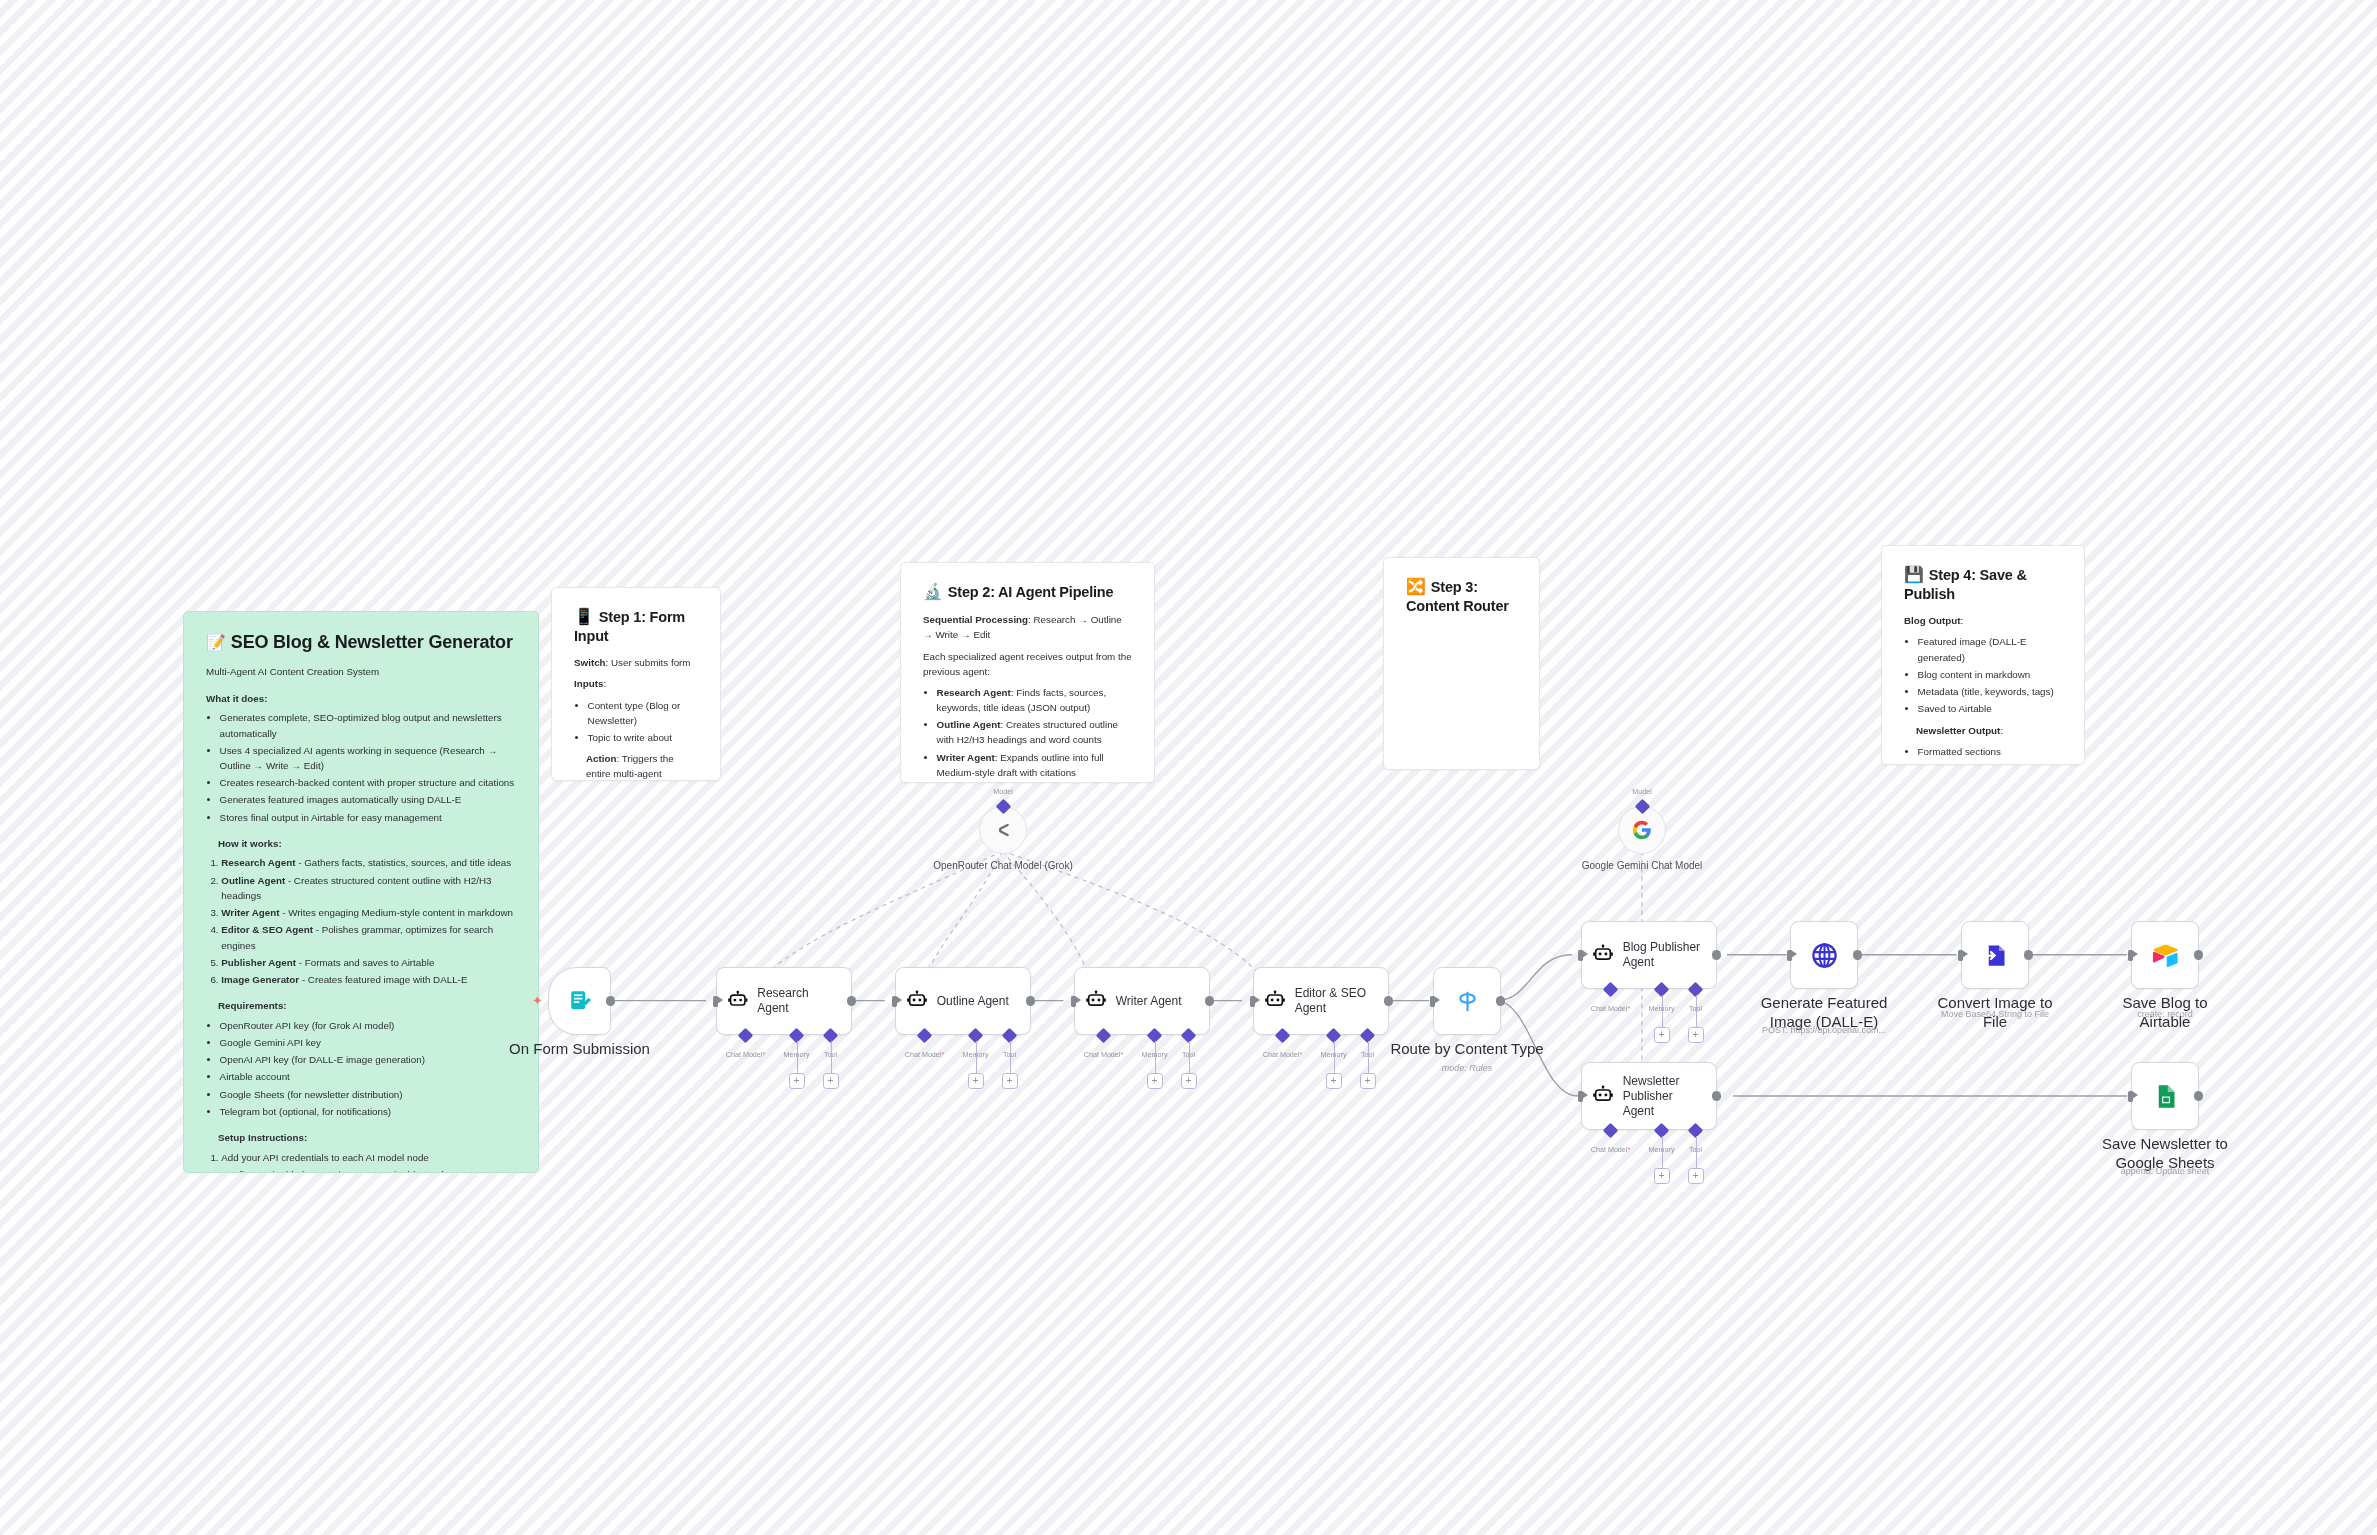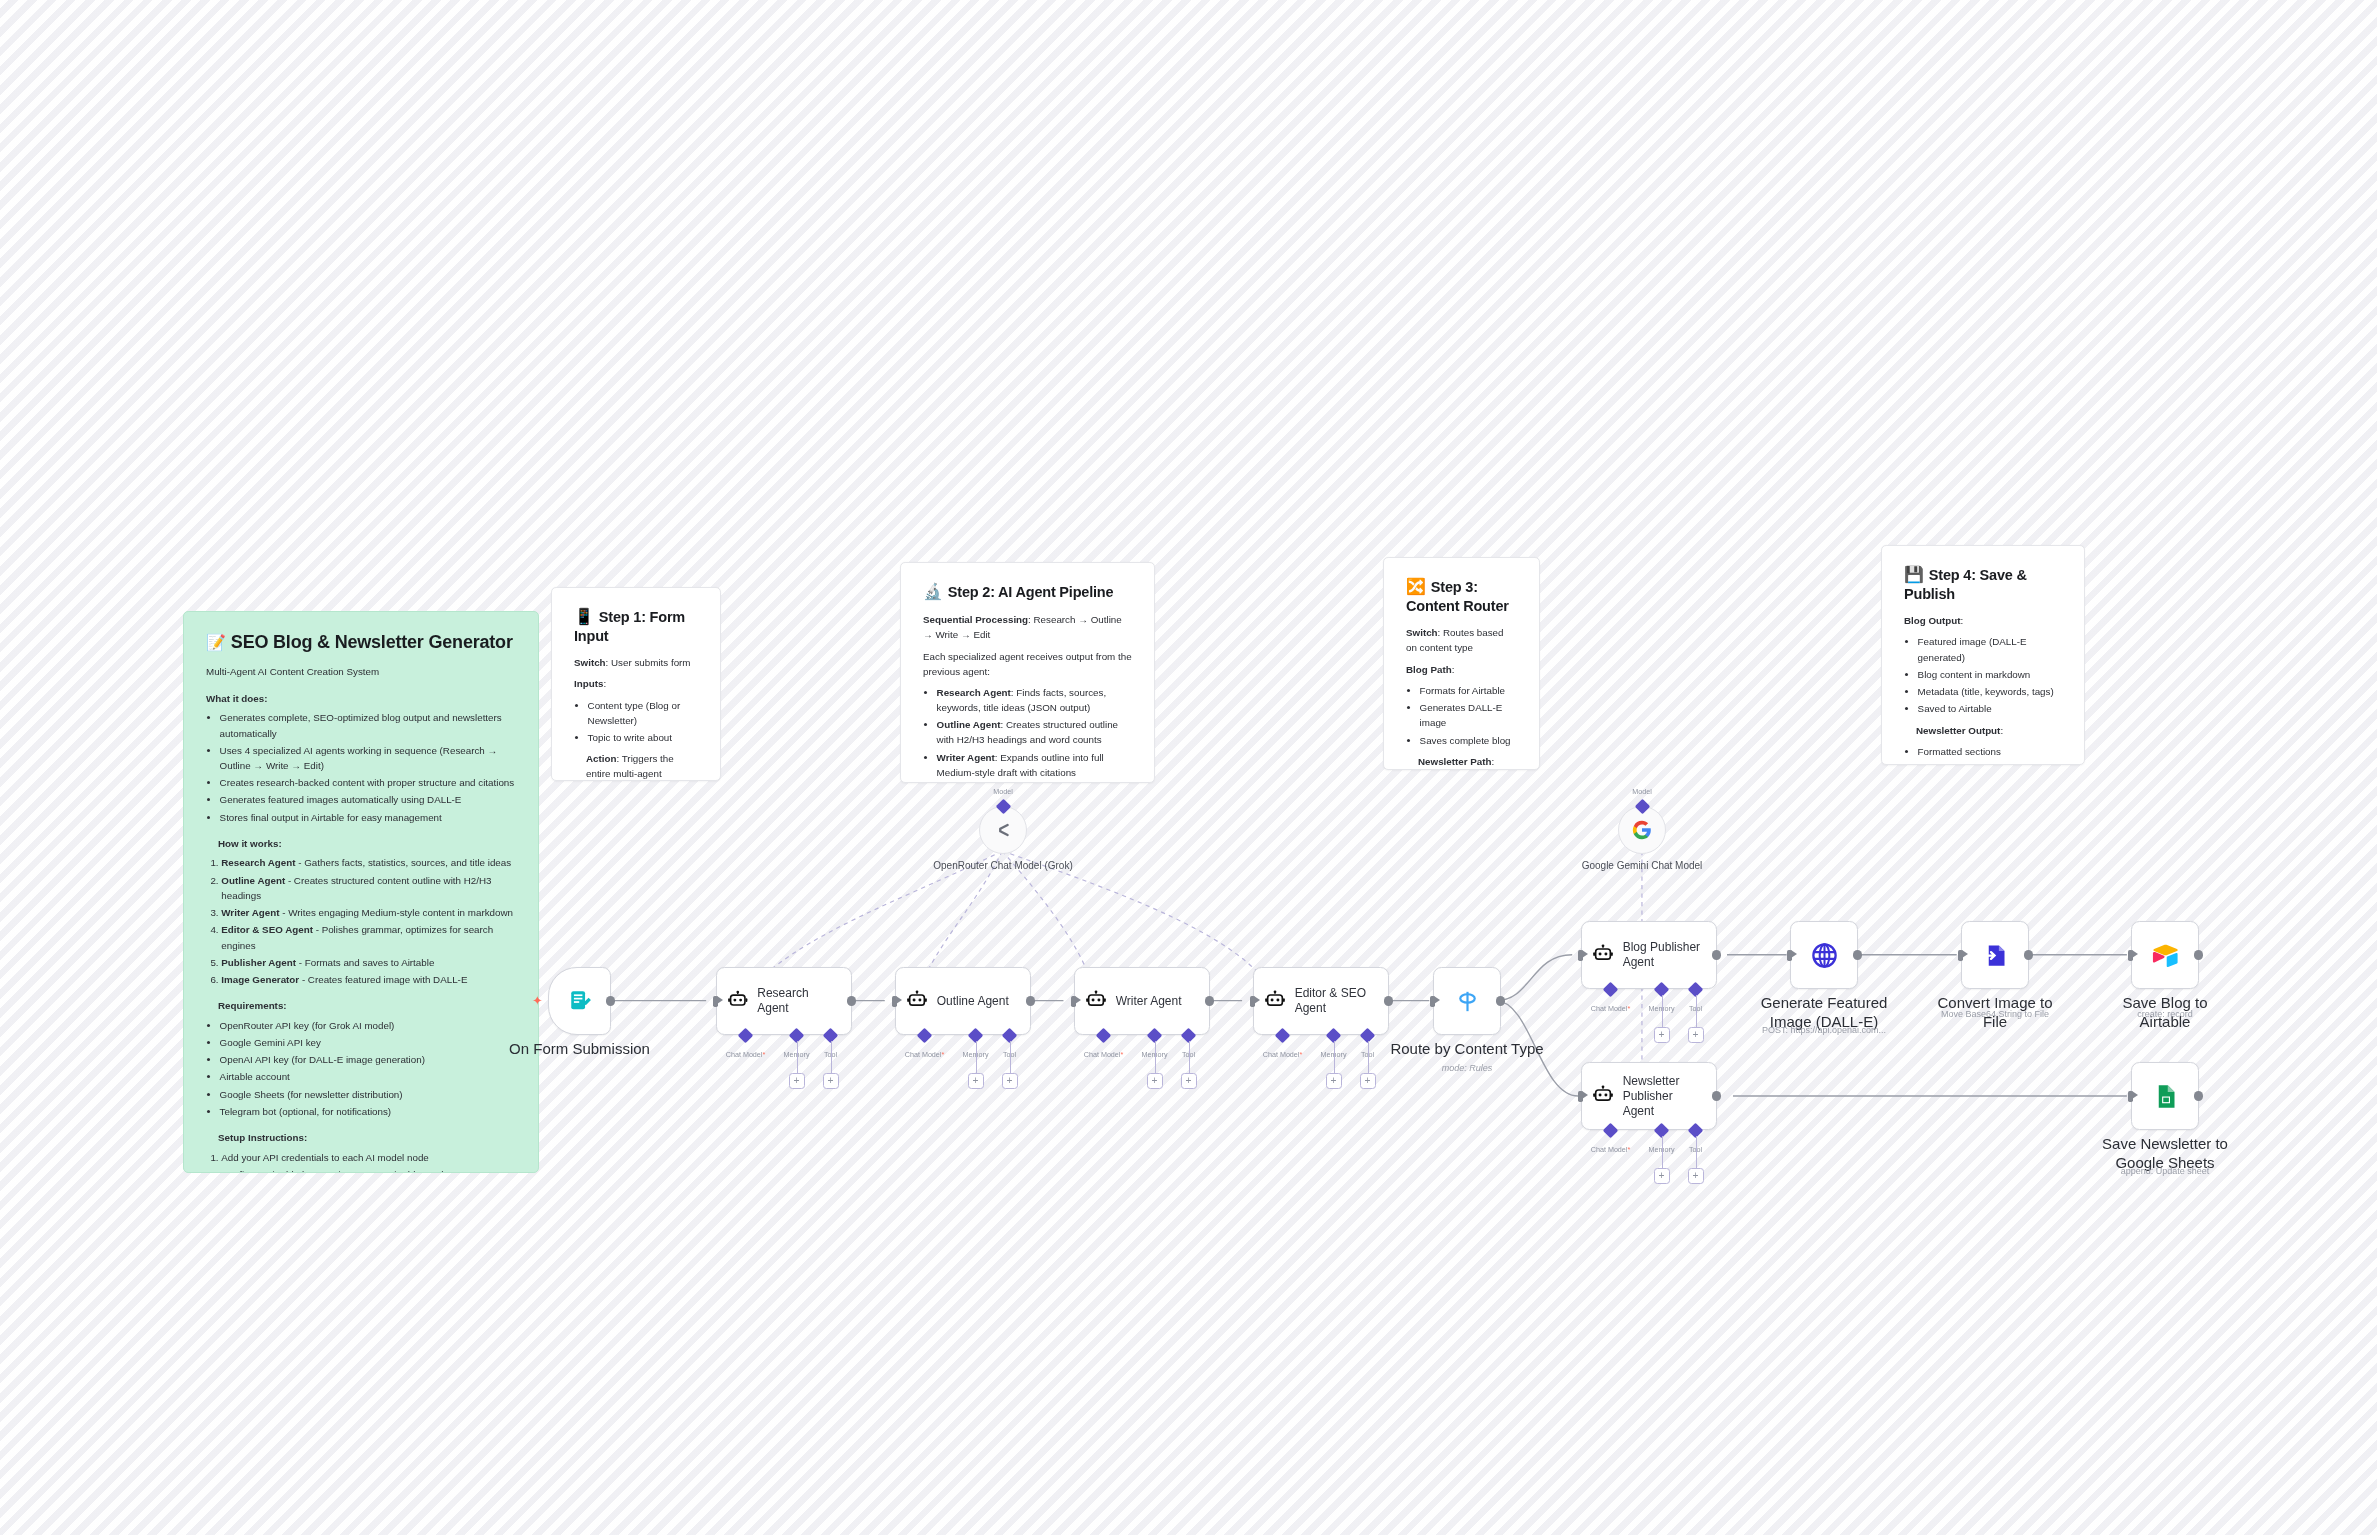--- a/index.html
+++ b/index.html
@@ -255,30 +255,20 @@
           <li><b>Writer Agent</b>: Expands outline into full Medium-style draft with citations</li>
           <li>: Polishes grammar, improves readability, optimizes for search</li>
         </ul>
       </div>
   </div>
 
   <div class="sticky white" style="left:1383px; top:557px; width:157px; height:213px;">
     <h1 style="font-size:14.5px;">
       <span class="emoji">🔀</span><span>Step 3: Content Router</span>
     </h1>
-    <div>
-        <p class=""><b>Switch</b>: Routes based on content type</p>
-        <p class=""><b>Blog Path</b>:</p>
-        <ul>
-          <li>Formats for Airtable</li>
-          <li>Generates DALL-E image</li>
-          <li>Saves complete blog</li>
-        </ul>
-        <p class="indent"><b>Newsletter Path</b>:</p>
-      </div>
   </div>
 
   <div class="sticky white" style="left:1881px; top:545px; width:204px; height:220px;">
     <h1 style="font-size:14.5px;">
       <span class="emoji">💾</span><span>Step 4: Save &amp; Publish</span>
     </h1>
     <div>
         <p class=""><b>Blog Output</b>:</p>
         <ul>
           <li>Featured image (DALL-E generated)</li>

